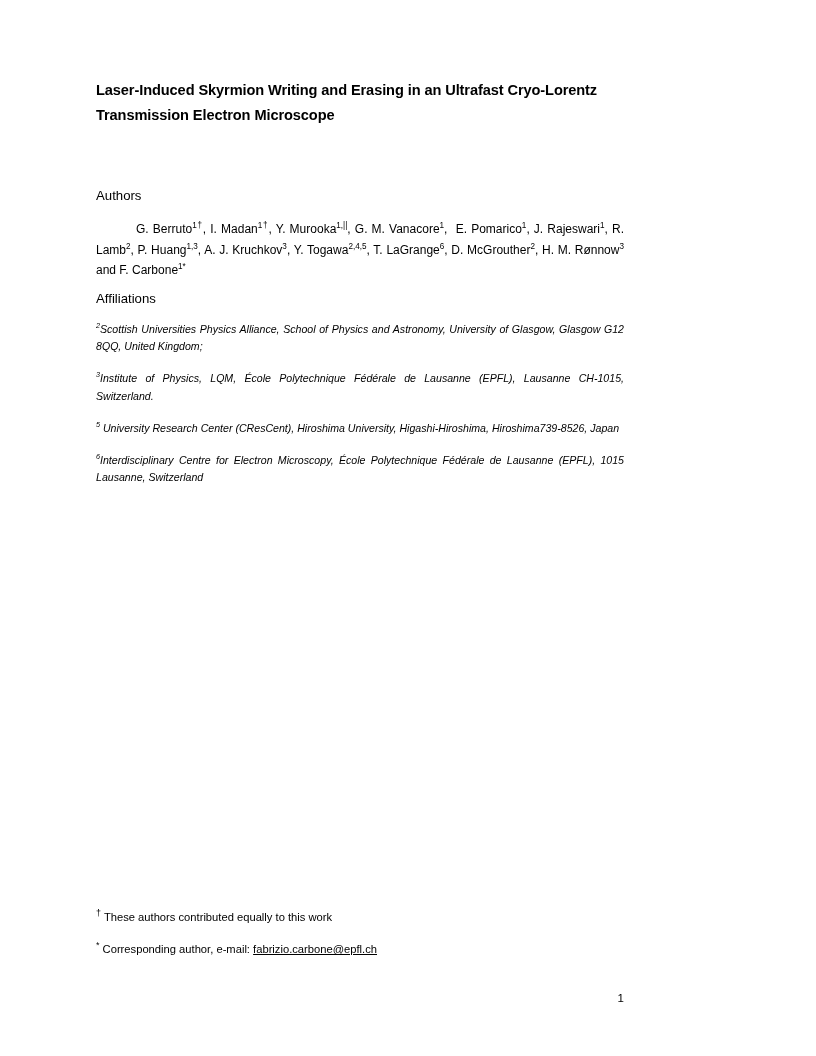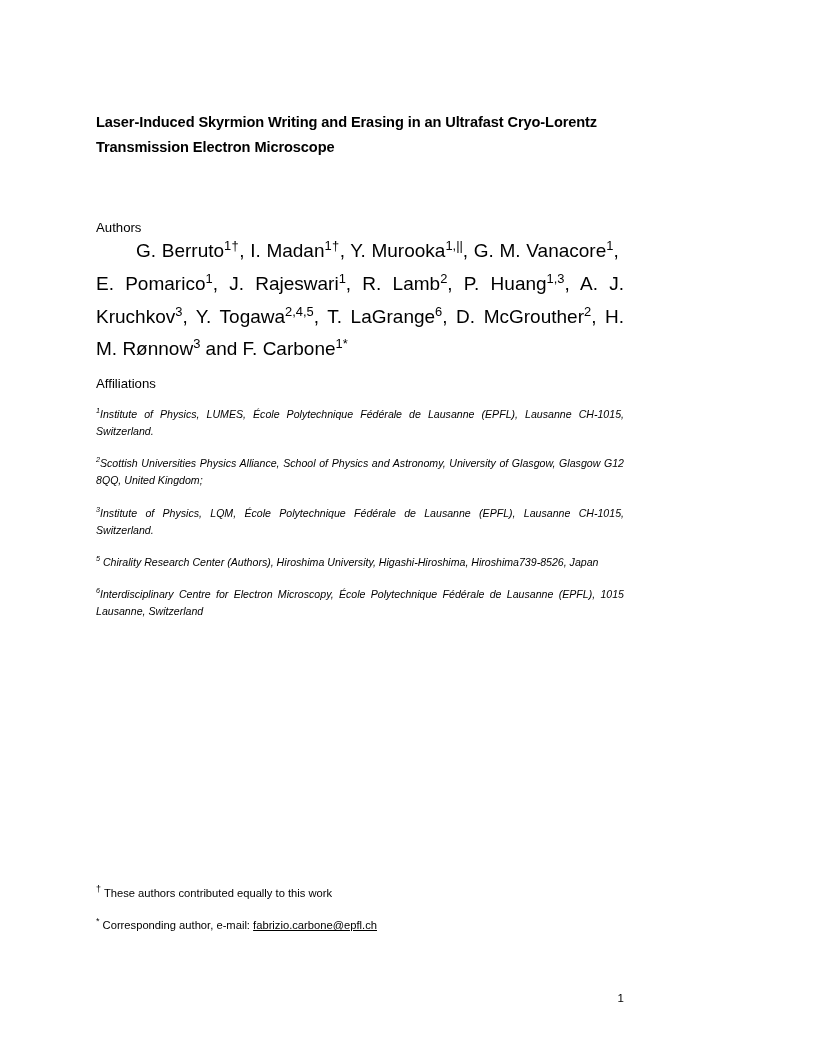--- a/index.html
+++ b/index.html
@@ -14,60 +14,60 @@
     color: #000000;
     position: relative;
     overflow: hidden;
   }
   .page {
     position: absolute;
     left: 0; top: 0;
     width: 720px;
     height: 1056px;
     box-sizing: border-box;
-    padding: 110px 96px 40px 96px;
+    padding: 78px 96px 40px 96px;
   }
   .title {
     font-size: 14.6px;
     font-weight: bold;
     line-height: 1.72;
     letter-spacing: -0.1px;
     margin: 0 0 0 0;
   }
   .section-head {
     font-size: 13.2px;
     font-weight: normal;
     margin: 0;
   }
   .authors-head { margin-top: 60px; }
   .authors-block {
-    font-size: 19px;
+    font-size: 12px;
     line-height: 1.72;
     text-align: justify;
-    margin-top: 0;
+    margin-top: 16px;
     text-indent: 40px;
   }
   .affil-head { margin-top: 10px; }
   .affil {
     font-size: 10.6px;
     font-style: italic;
     line-height: 1.62;
     text-align: justify;
     margin-top: 15px;
   }
   sup {
     font-size: 0.68em;
     vertical-align: super;
     line-height: 0;
   }
   .footnotes {
     position: absolute;
     left: 96px;
     right: 96px;
-    bottom: 108px;
+    bottom: 84px;
   }
   .fn {
     font-size: 11.2px;
     line-height: 1.68;
     margin-bottom: 13px;
   }
   .fn.italic-part i { font-style: italic; }
   .fn-mark {
     font-size: 0.8em;
     vertical-align: super;
@@ -91,28 +91,27 @@
   <h1 class="title">Laser-Induced Skyrmion Writing and Erasing in an Ultrafast Cryo-Lorentz Transmission Electron Microscope</h1>
 
   <h2 class="section-head authors-head">Authors</h2>
 
   <div class="authors-block">
     G. Berruto<sup>1†</sup>, I. Madan<sup>1†</sup>, Y. Murooka<sup>1,||</sup>, G. M. Vanacore<sup>1</sup>,&nbsp; E. Pomarico<sup>1</sup>, J. Rajeswari<sup>1</sup>, R. Lamb<sup>2</sup>, P. Huang<sup>1,3</sup>, A. J. Kruchkov<sup>3</sup>, Y. Togawa<sup>2,4,5</sup>, T. LaGrange<sup>6</sup>, D. McGrouther<sup>2</sup>, H. M. Rønnow<sup>3</sup> and F. Carbone<sup>1*</sup>
   </div>
 
   <h2 class="section-head affil-head">Affiliations</h2>
 
-  <p class="affil"><sup>1</sup><span>Institute of Physics, LUMES, École Polytechnique Fédérale de Lausanne (EPFL), Lausanne CH-1015, Switzerland.</span></p>
 
   <p class="affil"><sup>2</sup><span>Scottish Universities Physics Alliance, School of Physics and Astronomy, University of Glasgow, Glasgow G12 8QQ, United Kingdom;</span></p>
 
   <p class="affil"><sup>3</sup><span>Institute of Physics, LQM, École Polytechnique Fédérale de Lausanne (EPFL), Lausanne CH-1015, Switzerland.</span></p>
 
 
-  <p class="affil"><sup>5</sup><span> Chirality Research Center (Authors), Hiroshima University, Higashi-Hiroshima, Hiroshima739-8526, Japan</span></p>
+  <p class="affil"><sup>5</sup><span> University Research Center (CResCent), Hiroshima University, Higashi-Hiroshima, Hiroshima739-8526, Japan</span></p>
 
   <p class="affil"><sup>6</sup><span>Interdisciplinary Centre for Electron Microscopy, École Polytechnique Fédérale de Lausanne (EPFL), 1015 Lausanne, Switzerland</span></p>
 
   <div class="footnotes">
     <div class="fn"><span class="fn-mark">†</span><span> These authors contributed equally to this work</span></div>
 
 
     <div class="fn"><span class="fn-mark">*</span><span> Corresponding author, e-mail: </span><a class="email-link" href="#">fabrizio.carbone@epfl.ch</a></div>
   </div>
 

